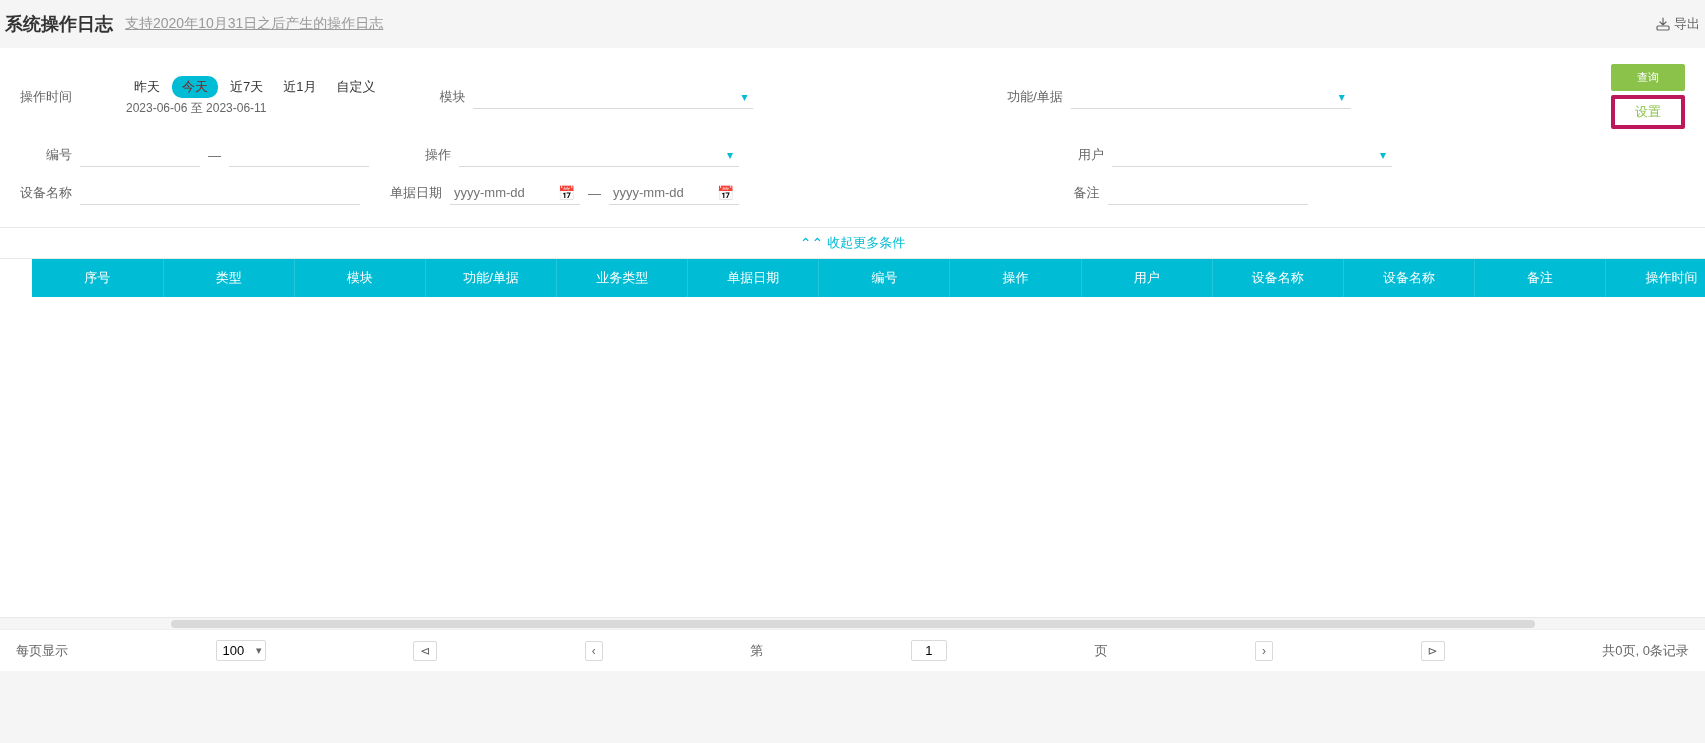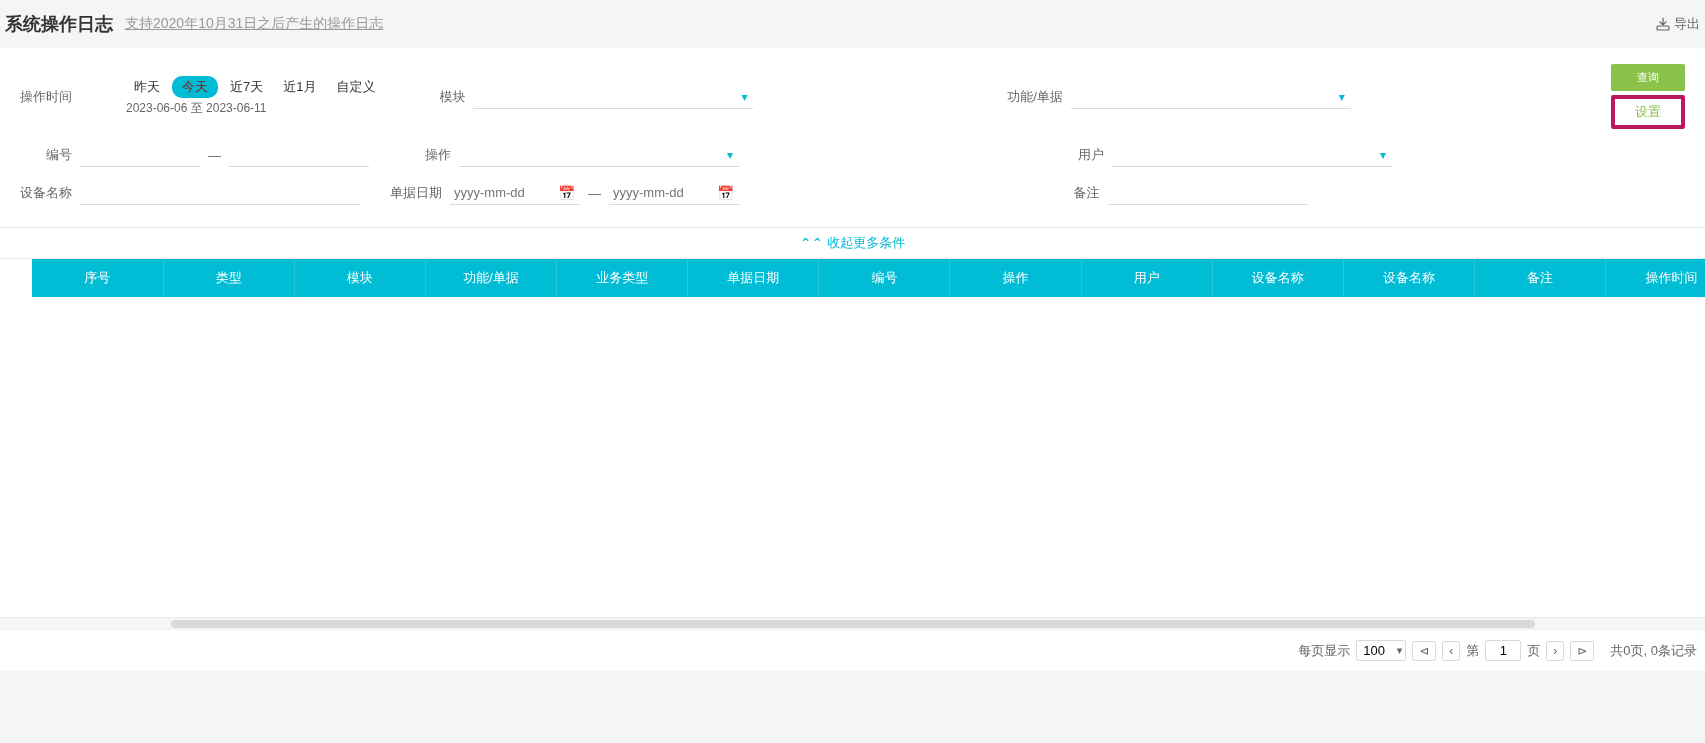--- a/index.html
+++ b/index.html
@@ -240,22 +240,22 @@
       height: 8px;
       background: #d9d9d9;
       border-radius: 4px;
       width: 80%;
       margin: 2px auto;
     }
 
     .pagination {
       display: flex;
       align-items: center;
-      justify-content: flex-end;
-      padding: 10px 8px;
+      justify-content: space-between;
+      padding: 10px 16px;
       background: #fff;
       font-size: 13px;
       gap: 6px;
       border-top: 1px solid #f0f0f0;
     }
     .pagination-label {
       color: #666;
     }
     .pagination-select-wrap {
       position: relative;

